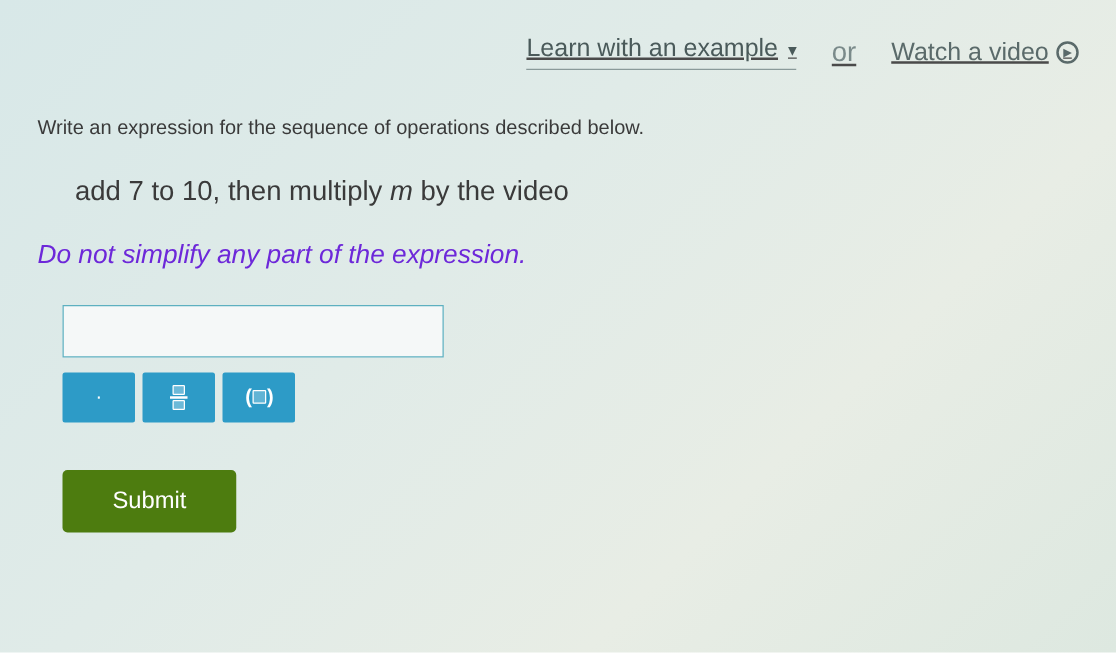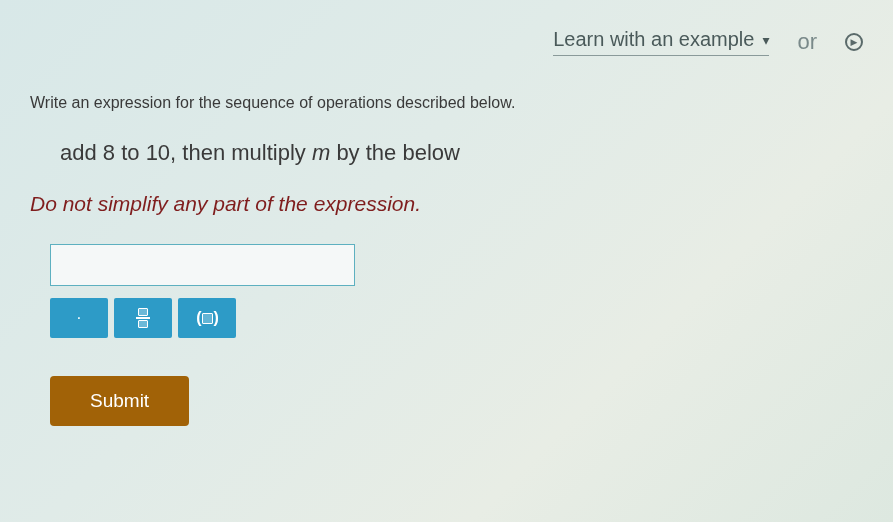--- a/index.html
+++ b/index.html
@@ -17,20 +17,21 @@
       position: relative;
       overflow: hidden;
     }
     .top-bar {
       display: flex;
       justify-content: flex-end;
       align-items: center;
       gap: 28px;
       padding: 8px 0 18px 0;
       margin-bottom: 20px;
+      text-decoration: underline;
     }
     .learn-link {
       color: #4a5a5a;
       font-size: 20px;
       display: flex;
       align-items: center;
       gap: 8px;
       border-bottom: 1px solid #8a9a9a;
       padding-bottom: 4px;
       cursor: pointer;
@@ -70,21 +71,21 @@
       font-size: 22px;
       color: #3a3a3a;
       margin-left: 30px;
       margin-bottom: 26px;
     }
     .question-text .var {
       font-style: italic;
     }
     .instruction {
       font-size: 21px;
-      color: #7f1d1d;
+      color: #6d28d9;
       font-style: italic;
       margin-bottom: 28px;
     }
     .answer-area {
       margin-left: 20px;
     }
     .answer-input {
       width: 305px;
       height: 42px;
       border: 1.5px solid #5db0c0;
@@ -141,48 +142,49 @@
       display: inline-block;
       width: 11px;
       height: 11px;
       background: rgba(255,255,255,0.25);
       border: 1px solid #fff;
       border-radius: 1px;
       vertical-align: middle;
       margin: 0 1px;
     }
     .submit-btn {
-      background: #a16207;
+      background: #4d7c0f;
       color: #fff;
       border: none;
       padding: 14px 40px;
       font-size: 19px;
       border-radius: 4px;
       cursor: pointer;
       font-weight: 500;
     }
   </style>
 </head>
 <body>
 
 <div class="top-bar">
   <div class="learn-link">
     <span>Learn with an example</span>
     <span class="chevron-down">▾</span>
   </div>
   <span class="or-text">or</span>
   <div class="watch-link">
+    <span>Watch a video</span>
     <span class="video-icon">▶</span>
   </div>
 </div>
 
 <div class="question-prompt">Write an expression for the sequence of operations described below.</div>
 
 <div class="question-text">
-  <span>add 8 to 10, then multiply </span><span class="var">m</span><span> by the below</span>
+  <span>add 7 to 10, then multiply </span><span class="var">m</span><span> by the video</span>
 </div>
 
 <div class="instruction">Do not simplify any part of the expression.</div>
 
 <div class="answer-area">
   <input type="text" class="answer-input" value="" style="">
   
   <div class="tool-buttons">
     <button class="tool-btn">
       <span>·</span>

